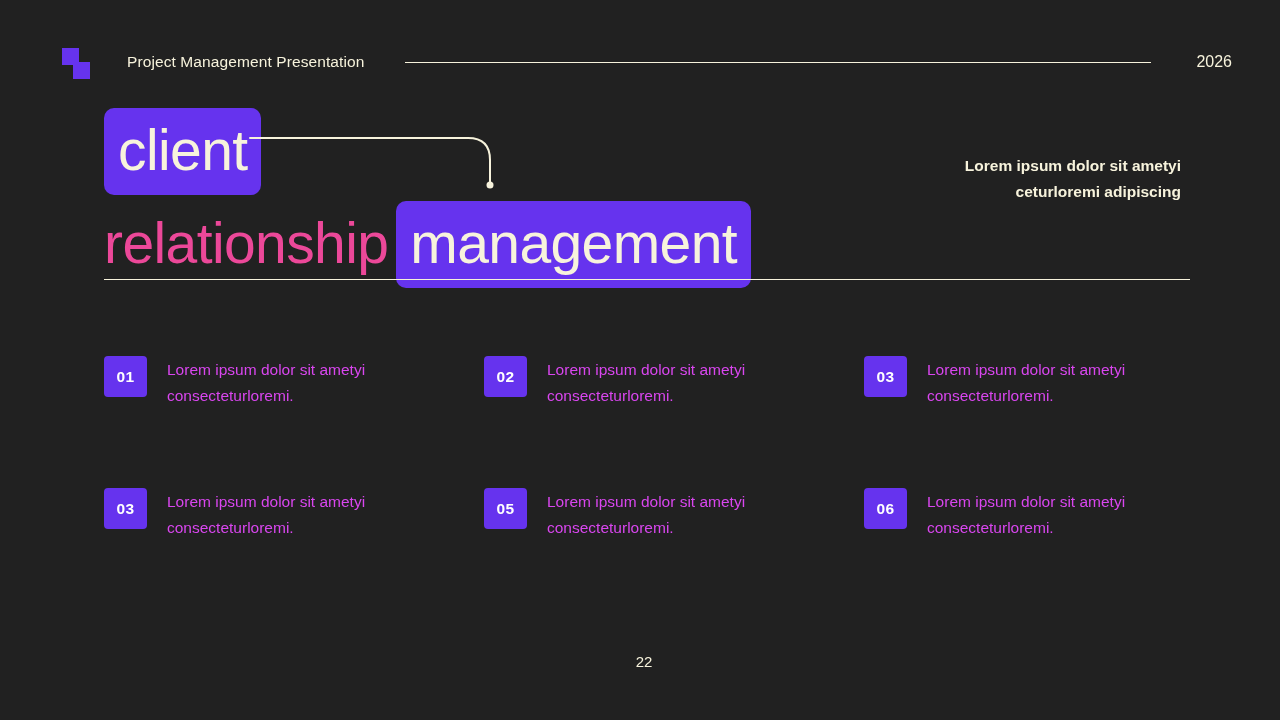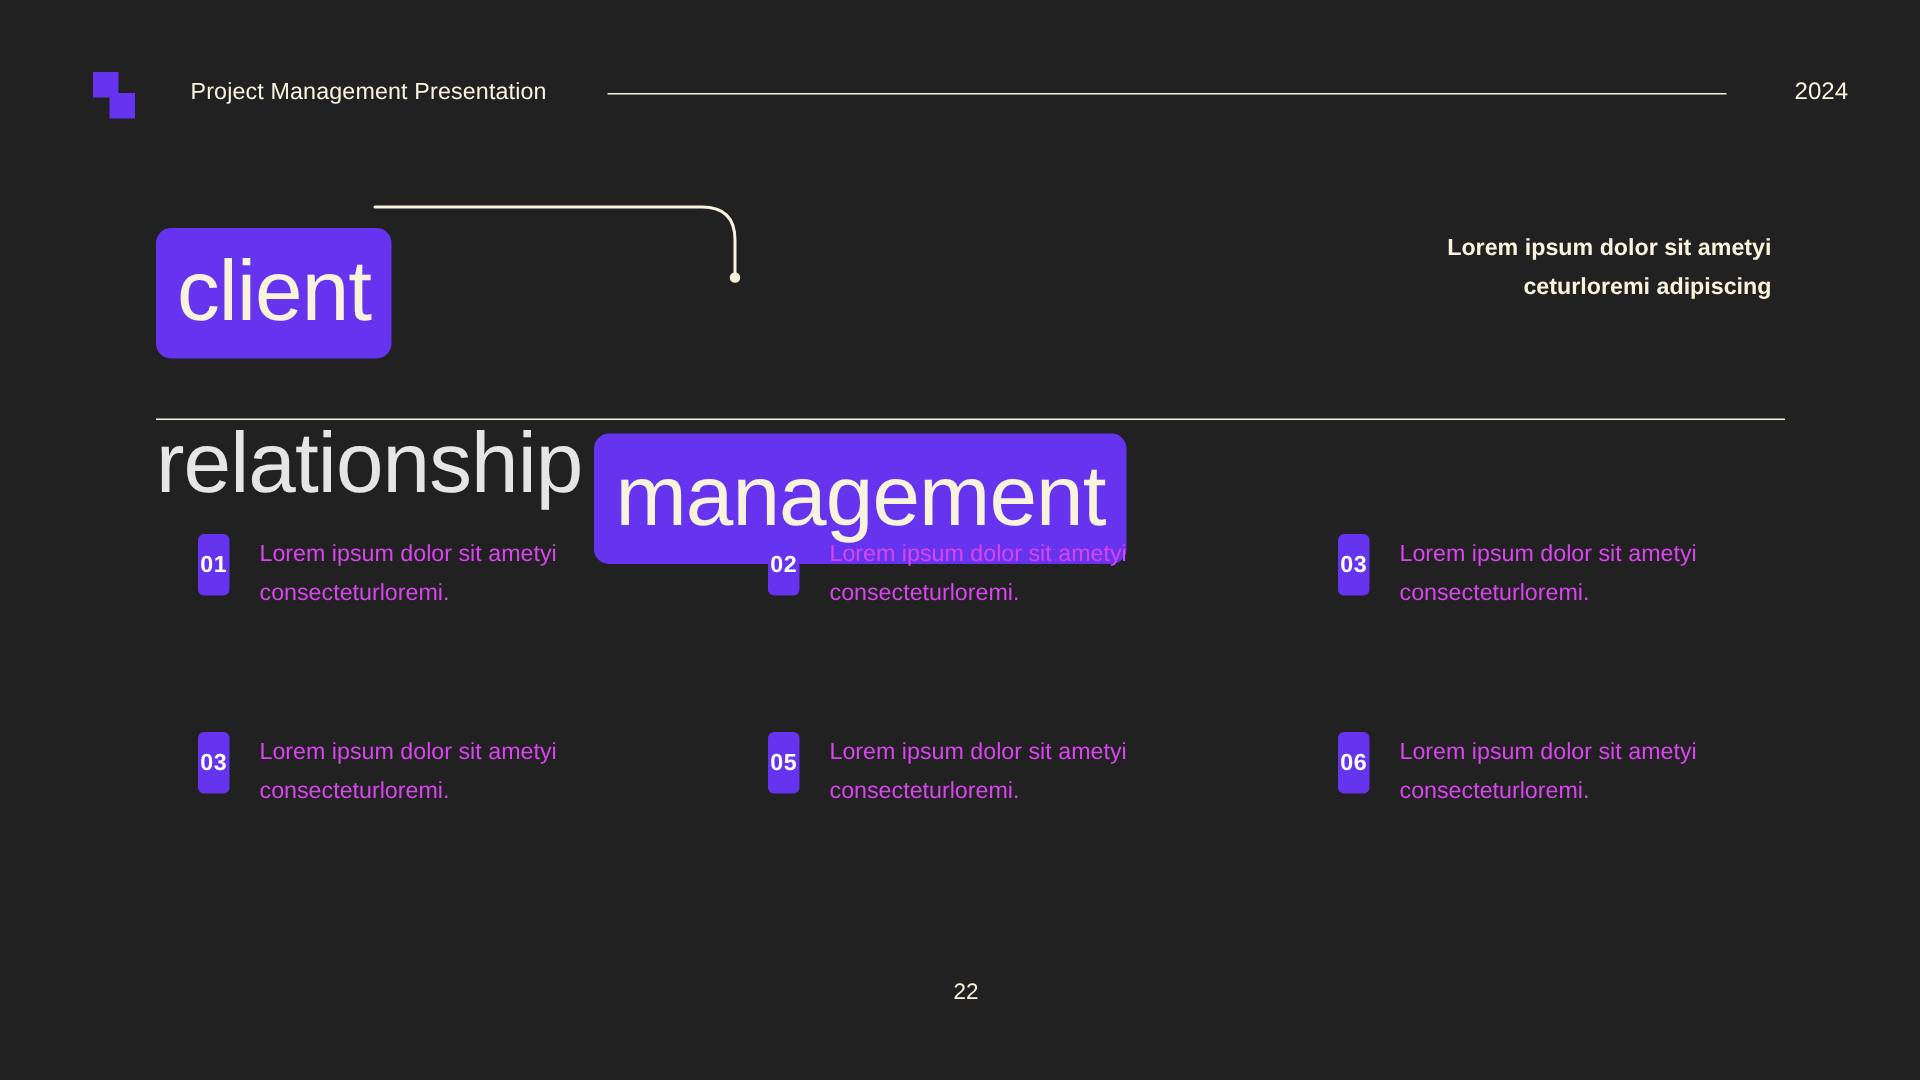--- a/index.html
+++ b/index.html
@@ -77,29 +77,28 @@
     display: flex;
     align-items: center;
     white-space: nowrap;
   }
   .headline-line.l1 { margin-bottom: 6px; }
 
   .word {
     font-size: 57px;
     font-weight: 400;
     letter-spacing: -0.6px;
-    color: #e5e5e5;
+    color: #ec4899;
     line-height: 1;
   }
   .word.hl {
     background: #6633ee;
     border-radius: 10px;
     padding: 14px 14px 16px 14px;
     color: #f7f3dc;
-    margin-top: 44px;
   }
   .word.plain {
     padding: 14px 0 16px 0;
   }
   .word.sp { width: 8px; }
 
   
   .connector {
     position: absolute;
     left: 240px;
@@ -143,32 +142,31 @@
     grid-auto-rows: 132px;
     column-gap: 0px;
   }
   .item {
     display: flex;
     align-items: flex-start;
     gap: 20px;
   }
   .badge {
     flex: none;
-    width: 21px;
+    width: 43px;
     height: 41px;
     border-radius: 4px;
     background: #6633ee;
     color: #ffffff;
     font-size: 15.5px;
     font-weight: bold;
     display: flex;
     align-items: center;
     justify-content: center;
     letter-spacing: 0.3px;
-    margin-left: 28px;
   }
   .item-text {
     font-size: 15.5px;
     line-height: 26px;
     color: #d946ef;
     width: 230px;
     padding-top: 1px;
   }
 
   
@@ -198,21 +196,21 @@
 
 <div class="slide">
 
   <div class="header">
     <span class="logo-mark">
       <span class="logo-sq a"></span>
       <span class="logo-sq b"></span>
     </span>
     <span class="header-title">Project Management Presentation</span>
     <span class="header-rule"></span>
-    <span class="header-year">2024</span>
+    <span class="header-year">2026</span>
   </div>
 
   <div class="headline">
     <div class="headline-line l1">
       <span class="word hl">client</span>
     </div>
     <div class="headline-line l2">
       <span class="word plain">relationship</span>
       <span class="word sp"></span>
       <span class="word hl">management</span>

